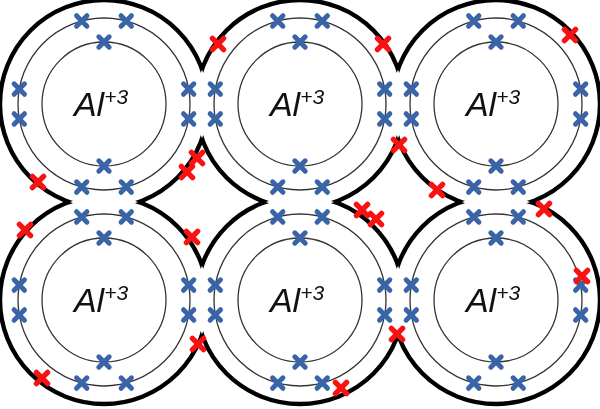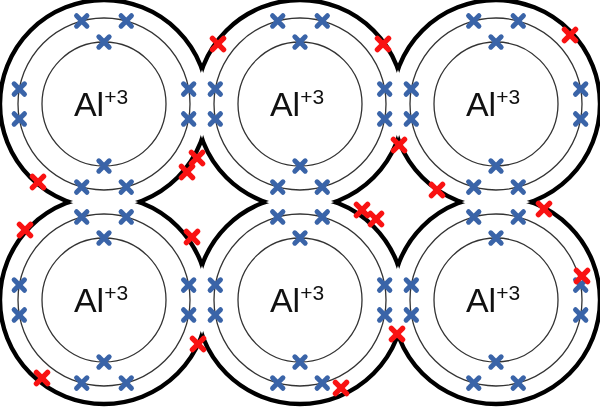--- a/index.html
+++ b/index.html
@@ -10,20 +10,21 @@
   }
   body {
     font-family: "Liberation Sans", sans-serif;
   }
   #stage {
     position: relative;
     width: 600px;
     height: 409px;
     background: #ffffff;
     overflow: hidden;
+    font-style: italic;
   }
   #diagram-svg {
     position: absolute;
     left: 0;
     top: 0;
     width: 600px;
     height: 409px;
     display: block;
   }
   .ion-label {

